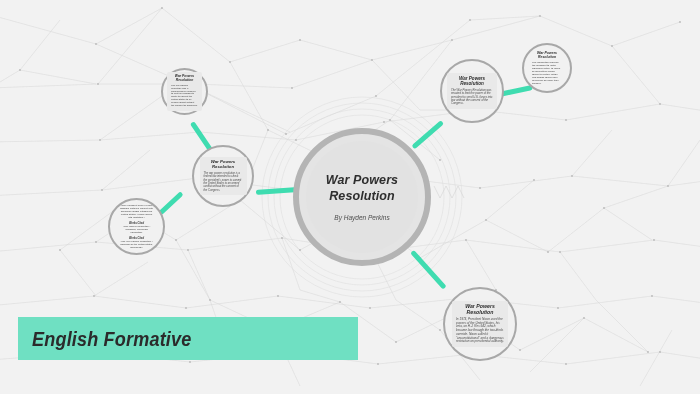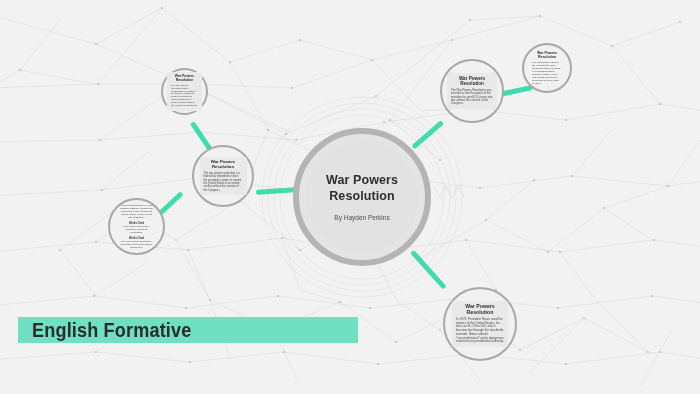--- a/index.html
+++ b/index.html
@@ -7,20 +7,21 @@
     padding: 0;
     background: #ffffff;
   }
   #canvas {
     position: relative;
     width: 700px;
     height: 394px;
     overflow: hidden;
     background: #f2f2f2;
     font-family: "Liberation Sans", sans-serif;
+    font-style: italic;
   }
 
   
   #bg-network {
     position: absolute;
     inset: 0;
     width: 700px;
     height: 394px;
     pointer-events: none;
   }
@@ -144,21 +145,21 @@
   #bubble-b6 .bubble-inner { width: 56px; }
   #bubble-b6 .bubble-title { font-size: 5.2px; }
   #bubble-b6 .bubble-body  { font-size: 3.1px; margin-top: 2px; }
 
   
   #title-banner {
     position: absolute;
     left: 18px;
     top: 317px;
     width: 340px;
-    height: 26px;
+    height: 43px;
     display: flex;
     align-items: center;
   }
   #banner-text {
     font-family: "Liberation Sans Narrow", "Liberation Sans", sans-serif;
     font-weight: bold;
     font-size: 21px;
     color: #2b2b2b;
     margin-left: 14px;
     transform: scaleX(0.86);

